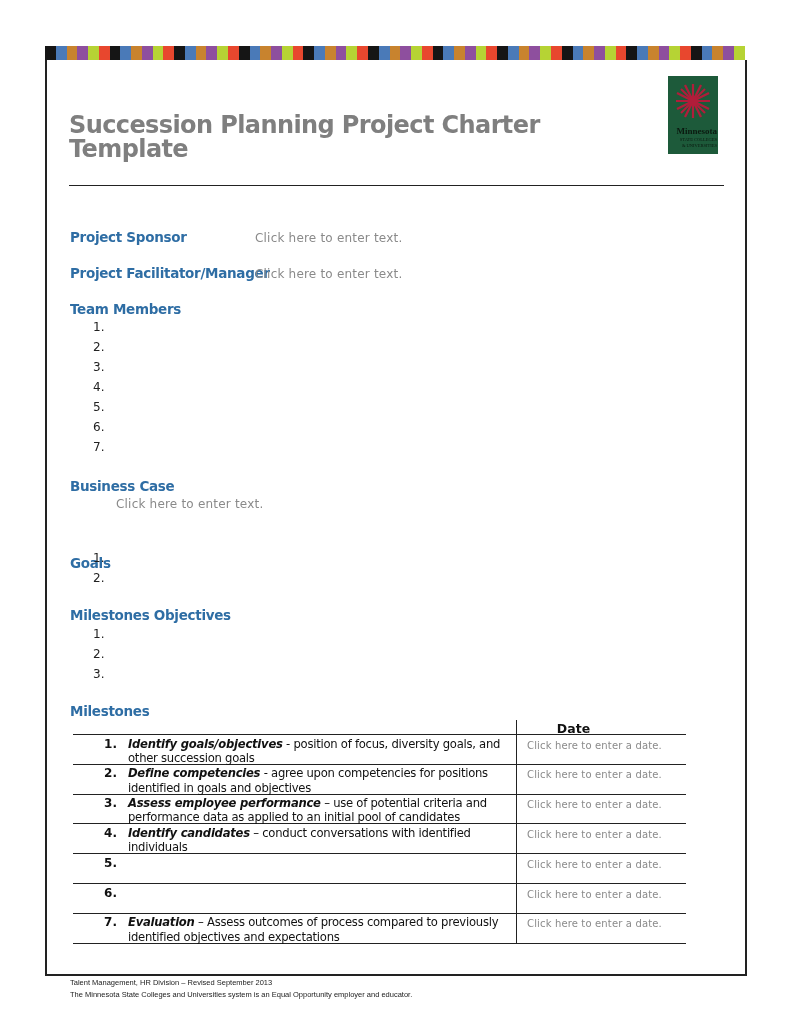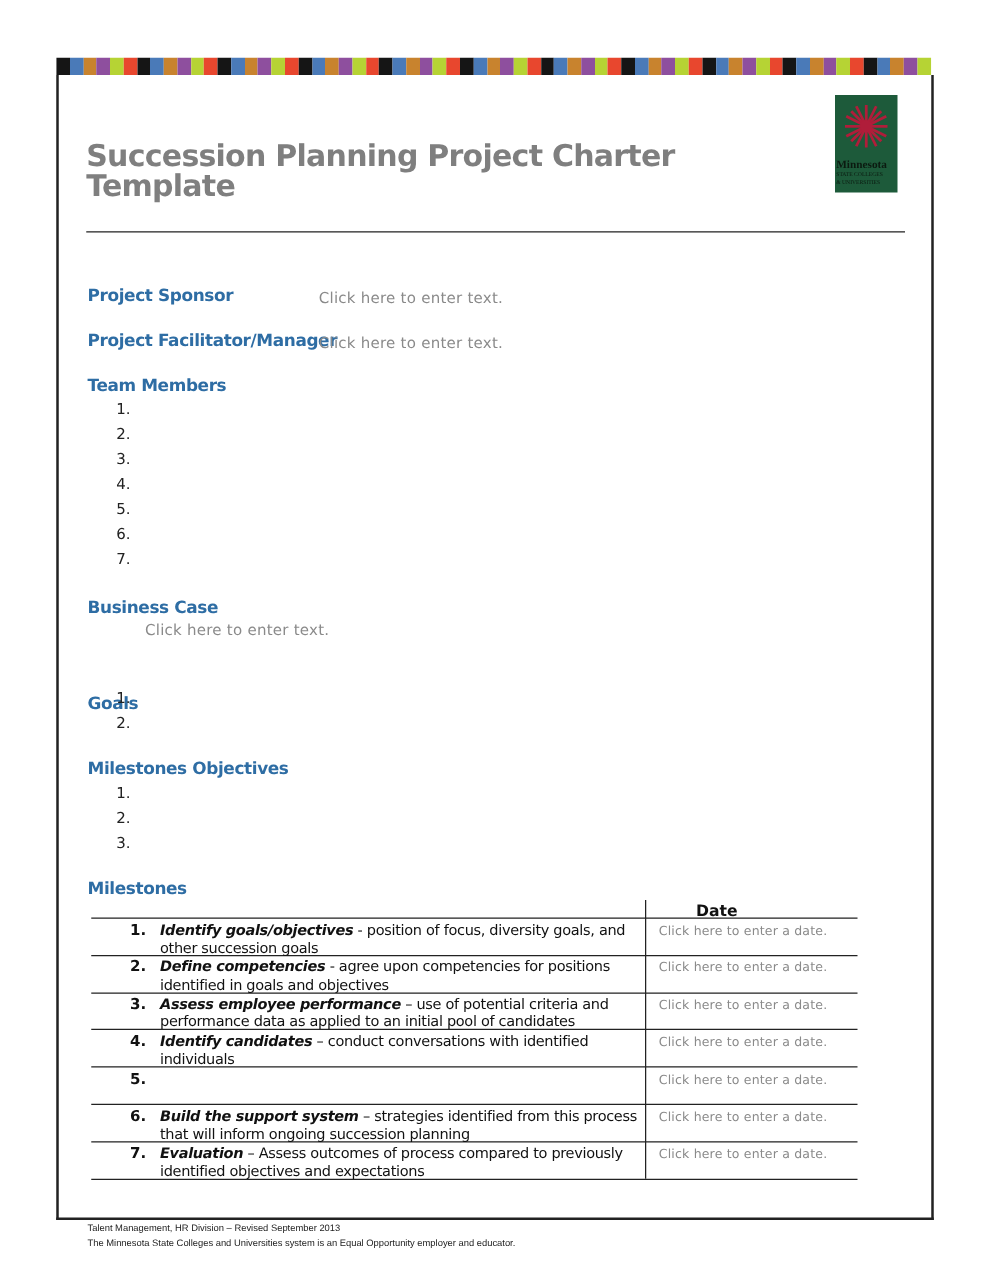--- a/index.html
+++ b/index.html
@@ -2,21 +2,21 @@
 <html><head>
 <meta charset="utf-8">
 <style>
   html, body { margin:0; padding:0; background:#ffffff; }
   body { width:790px; height:1022px; position:relative; overflow:hidden; font-family:"Liberation Sans", sans-serif; }
   .stripe { position:absolute; left:45px; top:46px; width:700px; height:14px; display:flex; overflow:hidden; }
   .stripe span { flex:0 0 10.77px; height:14px; }
   .page { position:absolute; left:45px; top:60px; width:698px; height:914px; border-left:2px solid #222; border-right:2px solid #222; border-bottom:2px solid #222; }
   .logo { position:absolute; left:668px; top:76px; width:50px; height:78px; background:#1d5a3a; }
   .logo .burst { position:absolute; left:6px; top:6px; width:38px; height:38px; }
-  .logo .lt { position:absolute; left:1px; width:48px; text-align:left; color:#0b1a10; font-family:"Liberation Serif", serif; }
+  .logo .lt { position:absolute; left:1px; width:48px; text-align:right; color:#0b1a10; font-family:"Liberation Serif", serif; }
   .title { position:absolute; left:69px; top:113px; font-size:24px; line-height:24px; font-weight:bold; color:#7f7f7f; font-family:"DejaVu Sans", sans-serif; letter-spacing:-0.6px; }
   .hr { position:absolute; left:69px; top:185px; width:655px; height:0; border-top:1.5px solid #222; }
   .label { position:absolute; left:70px; font-size:13.5px; font-weight:bold; color:#2e6da4; font-family:"DejaVu Sans", sans-serif; letter-spacing:-0.3px; }
   .ph { position:absolute; font-size:12px; color:#8a8a8a; font-family:"DejaVu Sans", sans-serif; letter-spacing:0.2px; }
   .num { position:absolute; left:93px; font-size:12px; color:#222; font-family:"DejaVu Sans", sans-serif; }
   .tbl { position:absolute; left:73px; top:720px; width:613px; }
   .vline { position:absolute; left:516px; top:720px; width:0; height:223px; border-left:1.3px solid #222; }
   .thead { position:absolute; left:0; top:0; width:613px; height:14px; border-bottom:1.5px solid #222; }
   .thead .date { position:absolute; left:416px; width:169px; top:1px; text-align:center; font-size:12.5px; font-weight:bold; color:#111; font-family:"DejaVu Sans", sans-serif; }
   .row { position:absolute; left:0; width:613px; height:28.3px; border-bottom:1.5px solid #222; }
@@ -176,21 +176,20 @@
     <div class="n">4.</div>
     <div class="txt"><b>Identify candidates</b><span> – conduct conversations with identified individuals</span></div>
     <div class="d">Click here to enter a date.</div>
   </div>
   <div class="row" style="top:134.7px;">
     <div class="n">5.</div>
     <div class="d">Click here to enter a date.</div>
   </div>
   <div class="row" style="top:164.5px;">
     <div class="n">6.</div>
-    <div class="txt"><b>Build the support system</b><span> – strategies identified from this process that will inform ongoing succession planning</span></div>
     <div class="d">Click here to enter a date.</div>
   </div>
   <div class="row" style="top:194.3px;">
     <div class="n">7.</div>
     <div class="txt"><b>Evaluation</b><span> – Assess outcomes of process compared to previously identified objectives and expectations</span></div>
     <div class="d">Click here to enter a date.</div>
   </div>
 </div>
 <div class="vline"></div>
 

